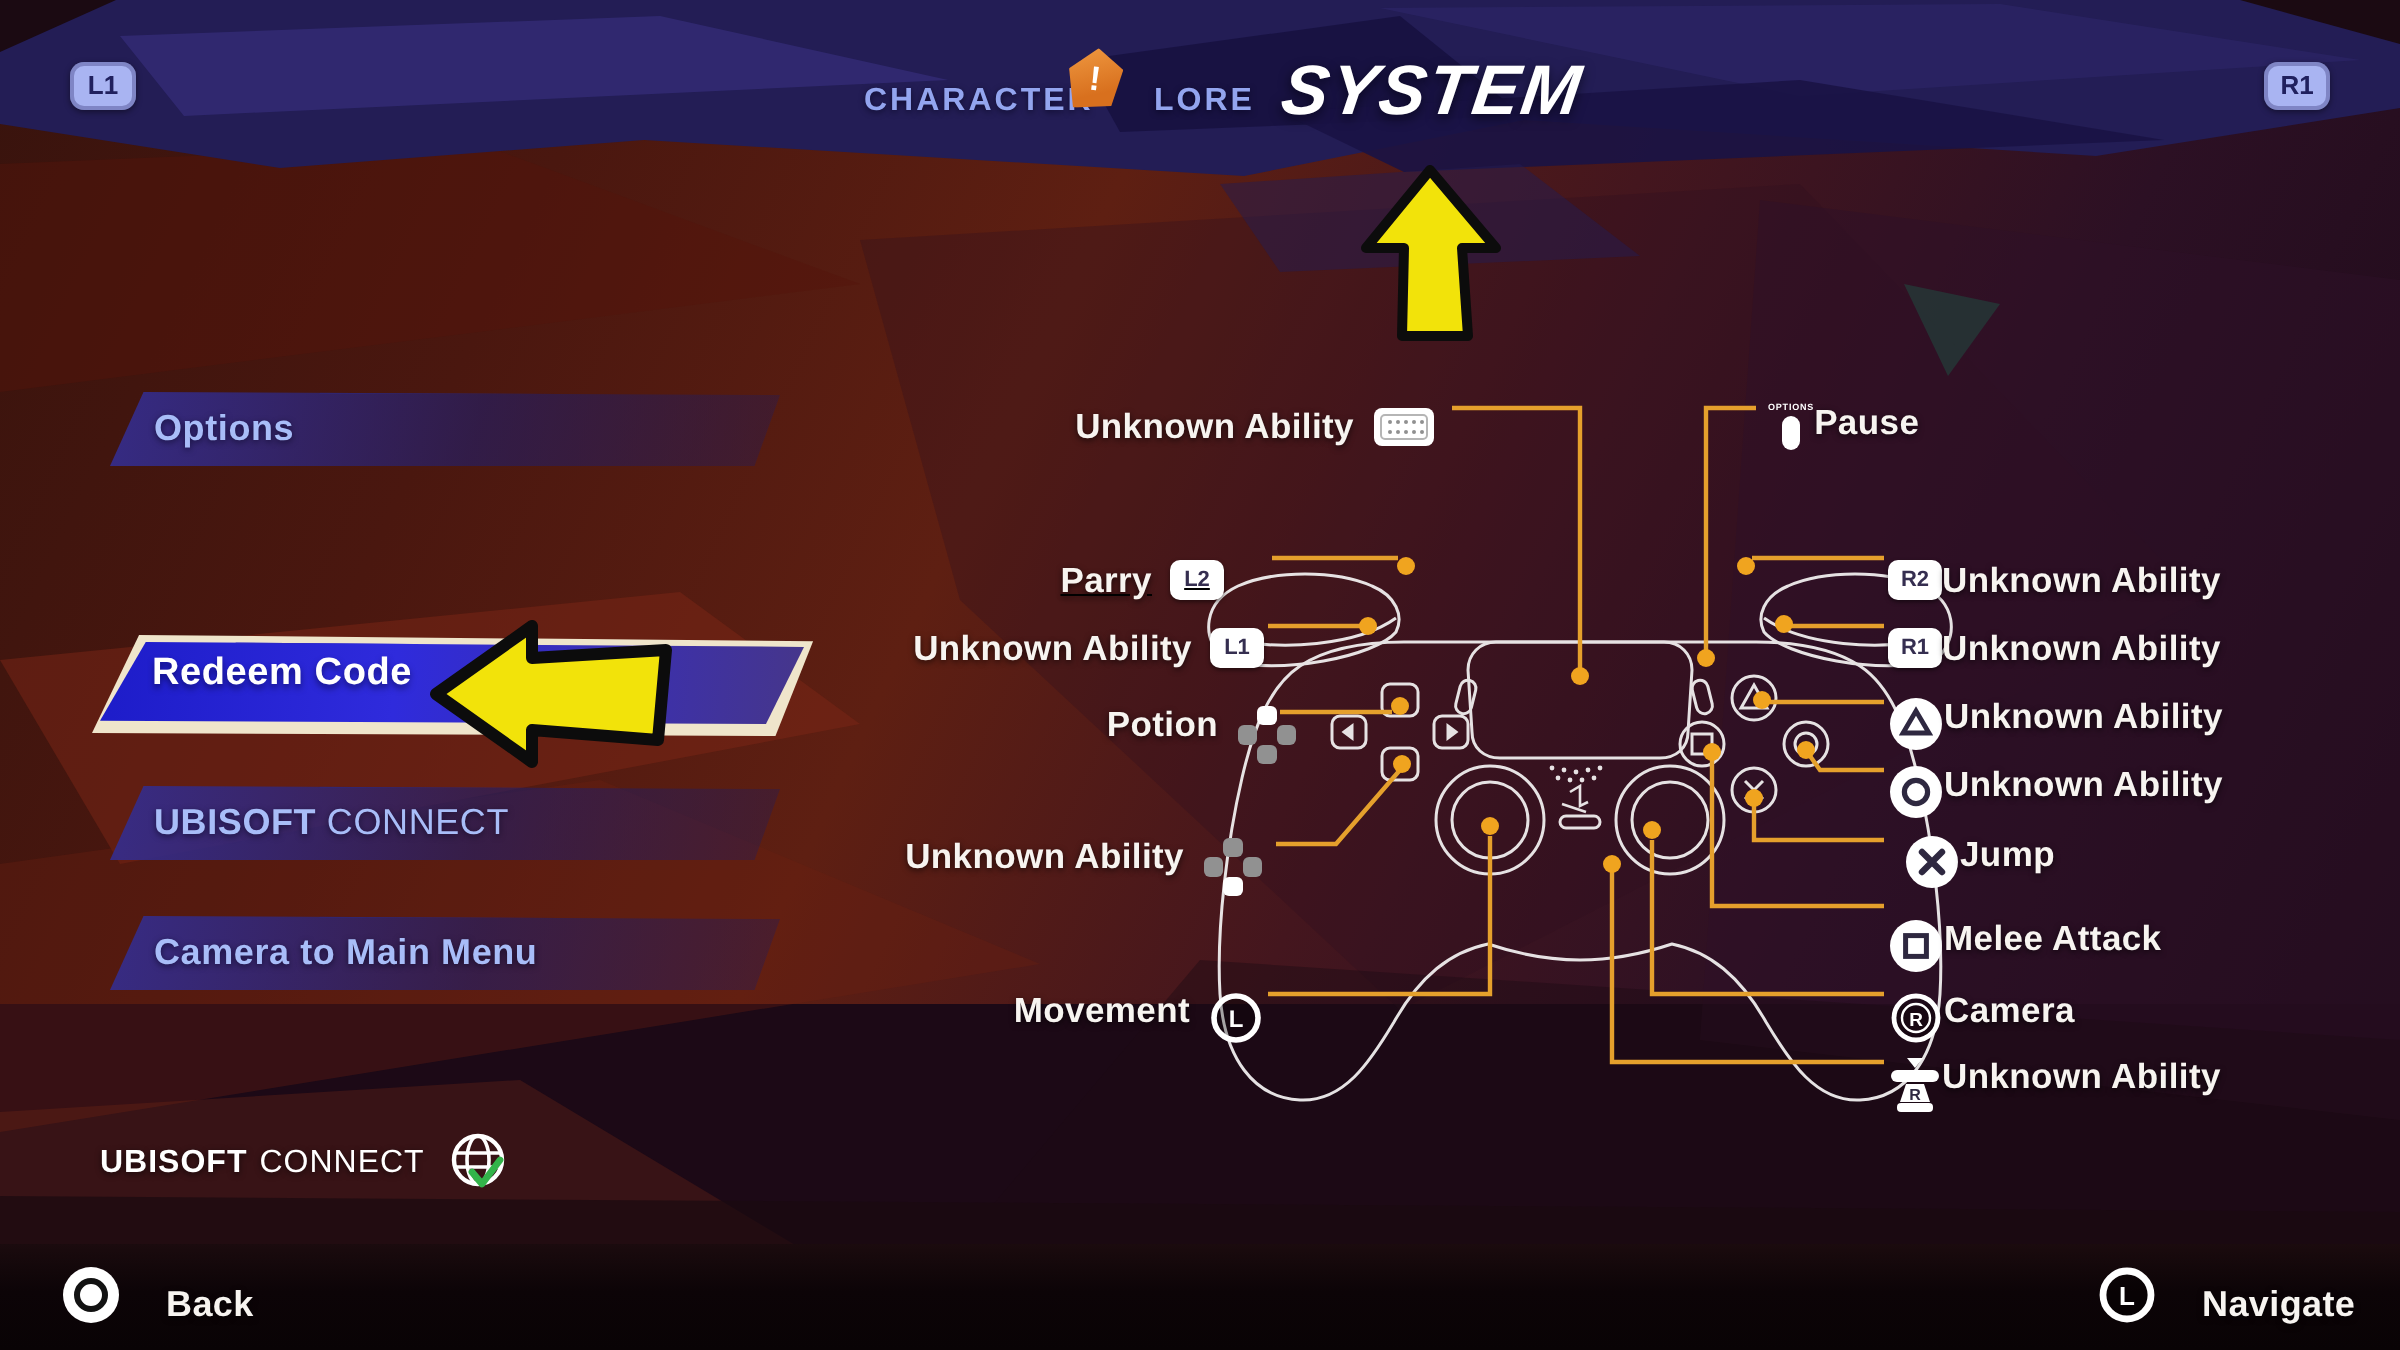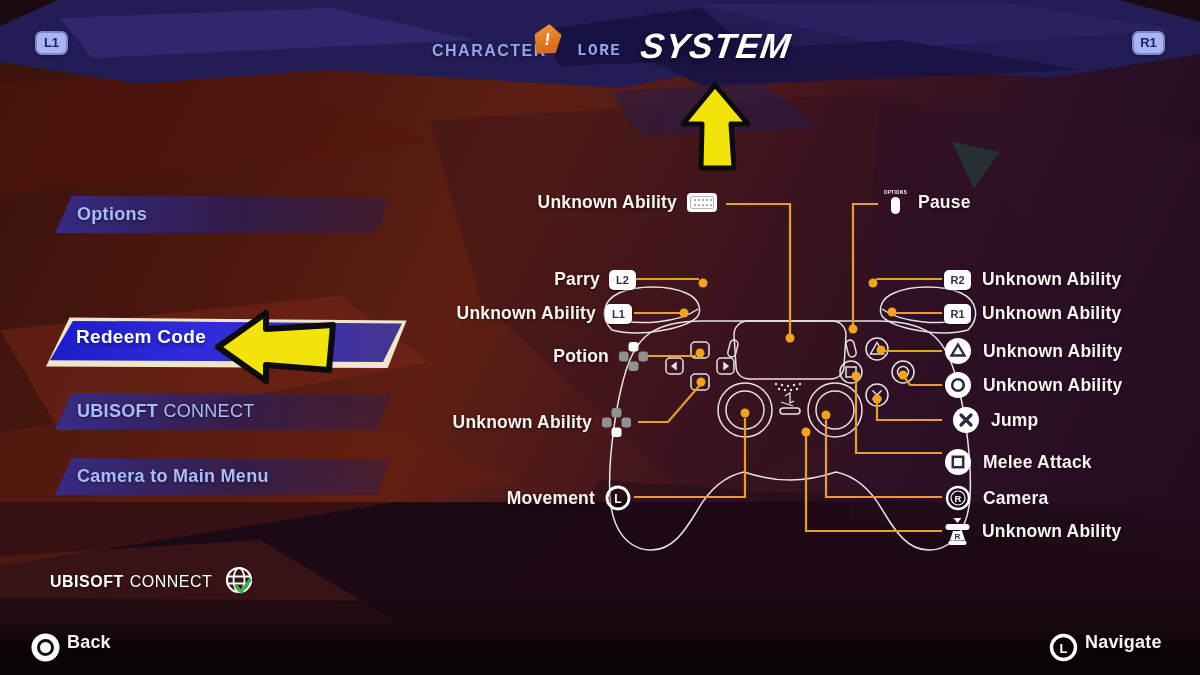--- a/index.html
+++ b/index.html
@@ -70,42 +70,42 @@
   .sel-front .streak2 { position:absolute; top:-8px; left:20%; width:45%; height:9px;
     background:#2c28c6; transform:skewX(-30deg); }
   .menu-selected .lbl-sel {
     position:absolute; left:30px; top:9px; white-space:nowrap;
     font:800 19px "Liberation Sans",sans-serif; color:#ffffff; letter-spacing:.3px;
     text-shadow:0 2px 3px rgba(0,0,40,.5); z-index:2;
   }
 
   
   .row-l, .row-r {
-    position:absolute; display:flex; align-items:center; z-index:5; white-space:nowrap;
+    position:absolute; display:flex; z-index:5; white-space:nowrap;margin-top:11px;
   }
   .row-l { flex-direction:row; gap:9px; justify-content:flex-end; }
-  .row-r { gap:11px; }
+  .row-r { }
   .action {
     font:700 17.5px "Liberation Sans",sans-serif; color:#f7f4f0;
     letter-spacing:.2px; text-shadow:0 1px 3px rgba(0,0,0,.65);
   }
   .kbadge {
     background:#ffffff; border-radius:5px; color:#352e50; height:20px;
     font:800 11px/20px "Liberation Sans",sans-serif; padding:0 5px; min-width:27px;
     text-align:center; box-shadow:0 1px 2px rgba(0,0,0,.5);
   }
   .ic { display:inline-block; line-height:0; }
 
   .opt-wrap { display:flex; flex-direction:column; align-items:center; }
   .opt-tiny { font:800 4.5px "Liberation Sans",sans-serif; color:#fff; letter-spacing:.4px; margin-bottom:1px; }
 
   
   .bottombar { position:absolute; left:0; top:622px; width:1200px; height:53px; z-index:2;
     background:linear-gradient(180deg,#1b0b0e 0%, #0c0407 45%, #090305 100%); }
-  .hint { position:absolute; top:632px; display:flex; align-items:flex-start; gap:6px; z-index:5; }
+  .hint { position:absolute; top:632px; display:flex; align-items:flex-end; gap:22px; z-index:5; }
   .hint .action { font-size:18px; }
   .service { position:absolute; left:50px; top:564px; display:flex; align-items:center; gap:10px; z-index:5; }
   .service .txt { font:400 16px "Liberation Sans",sans-serif; color:#ffffff; letter-spacing:.5px;
     text-shadow:0 1px 3px rgba(0,0,0,.6); }
   .service .txt b { font-weight:800; margin-right:6px; }
 </style>
 </head>
 <body>
 
 <div id="screen">
@@ -131,21 +131,21 @@
     <polygon points="610,92 760,82 820,128 640,136" fill="#241c50" opacity="0.5"></polygon>
   </svg>
 
   <div class="shoulder-badge" style="left:35px;">L1</div>
   <div class="shoulder-badge" style="left:1132px;">R1</div>
 
   <div class="tab" style="left:432px;">CHARACTER</div>
   <div class="alert-badge">
       <span>!</span>
     </div>
-  <div class="tab" style="left:577px;font-family:Liberation Mono, monospace;">LORE</div>
+  <div class="tab" style="left:577px;">LORE</div>
   <div class="tab-active">SYSTEM</div>
 
   <div class="menu-item" style="top:196px;">
     <span class="streak"></span>
     <span class="lbl">Options</span>
   </div>
   <div class="menu-selected">
     <div class="sel-back"></div>
     <div class="sel-front">
         <span class="streak2"></span>
@@ -265,21 +265,21 @@
             <circle cx="25" cy="8" r="1"></circle>
             <circle cx="9" cy="13" r="1"></circle>
             <circle cx="13" cy="13" r="1"></circle>
             <circle cx="17" cy="13" r="1"></circle>
             <circle cx="21" cy="13" r="1"></circle>
             <circle cx="25" cy="13" r="1"></circle>
           </g>
         </svg>
     </span>
   </div>
-  <div class="row-l" style="right:564px; top:269px;">
+  <div class="row-l" style="right:588px; top:269px;text-decoration:underline;">
     <span class="action">Parry</span>
     <span class="kbadge">L2</span>
   </div>
   <div class="row-l" style="right:568px; top:303px;">
     <span class="action">Unknown Ability</span>
     <span class="kbadge">L1</span>
   </div>
   <div class="row-l" style="right:551px; top:341px;">
     <span class="action">Potion</span>
     <span class="ic">

